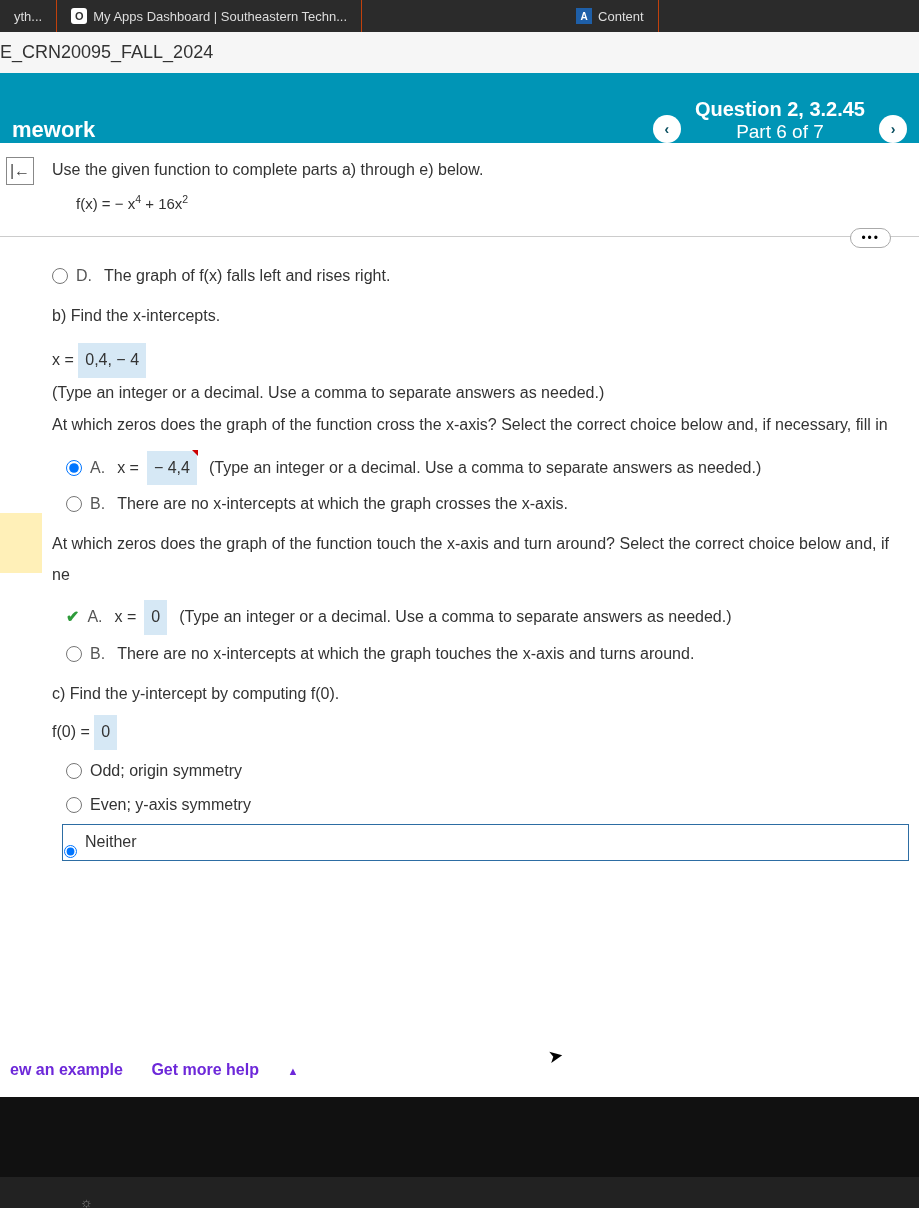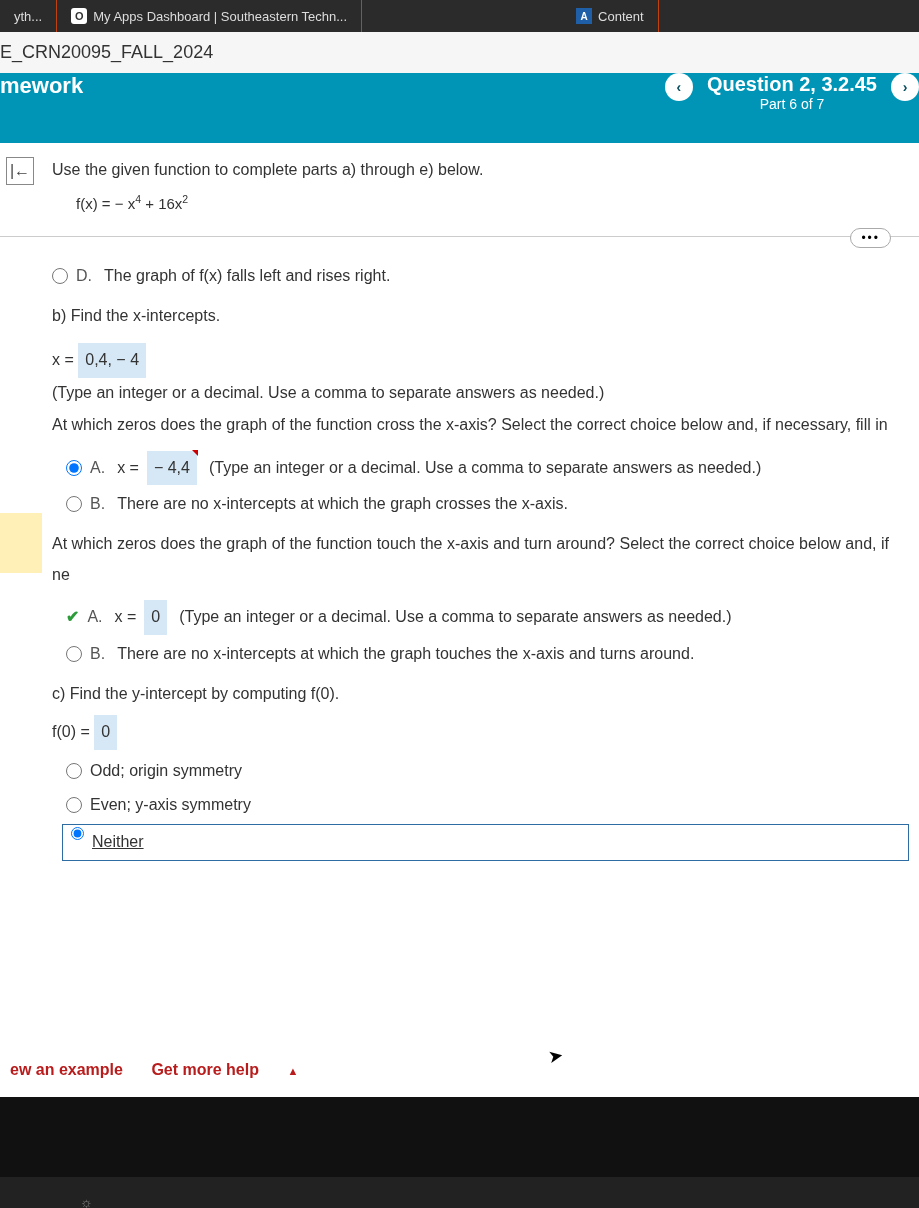--- a/index.html
+++ b/index.html
@@ -51,23 +51,23 @@
   .course-bar {
     background: #f6f6f6;
     padding: 10px 0 10px 0;
     color: #333;
     font-size: 18px;
   }
   .header-bar {
     background: #0095b6;
     color: #fff;
     display: flex;
-    align-items: flex-start;
+    align-items: flex-end;
     height: 70px;
-    padding: 0 0;
+    padding: 0 12px;
   }
   .hw-label {
     font-size: 22px;
     font-weight: bold;
     flex: 0 0 auto;
   }
   .header-spacer { flex: 1; }
   .nav-btn {
     background: #fff;
     color: #0a4f60;
@@ -79,21 +79,21 @@
     font-weight: bold;
     cursor: pointer;
     border: none;
     font-size: 14px;
   }
   .q-block {
     text-align: center;
     margin: 0 14px;
   }
   .q-title { font-weight: bold; font-size: 20px; }
-  .q-sub { font-size: 14px; }
+  .q-sub { font-size: 19px; }
   .content {
     background: #fff;
     color: #333;
     position: relative;
     padding-bottom: 40px;
     min-height: 900px;
   }
   .collapse-btn {
     position: absolute;
     left: 6px;
@@ -161,40 +161,39 @@
     width: 0; height: 0;
     border-left: 6px solid transparent;
     border-top: 6px solid #c00;
   }
   .check-icon {
     color: #2e9b3a;
     font-weight: bold;
   }
   .selected-frame {
     border: 1px solid #2d6da3;
-    padding: 2px 8px;
-    display: flex;
-    align-items: flex-start;
+    padding: 2px 1px;
+    display: flex;
+    align-items: flex-end;
     gap: 8px;
     width: calc(100% - 10px);
-    text-decoration: underline;
   }
   .side-highlight {
     position: absolute;
     left: 0;
     top: 370px;
     width: 42px;
     height: 60px;
     background: #fff0b8;
   }
   .footer-links {
     background: #fff;
     padding: 18px 10px;
     font-size: 16px;
-    color: #b91c1c;
+    color: #6d28d9;
     font-weight: bold;
   }
   .footer-links span { margin-right: 24px; cursor: pointer; }
   .caret-up { font-size: 11px; vertical-align: middle; }
   .cursor-arrow {
     position: absolute;
     left: 548px;
     top: 902px;
     font-size: 18px;
     color: #000;

